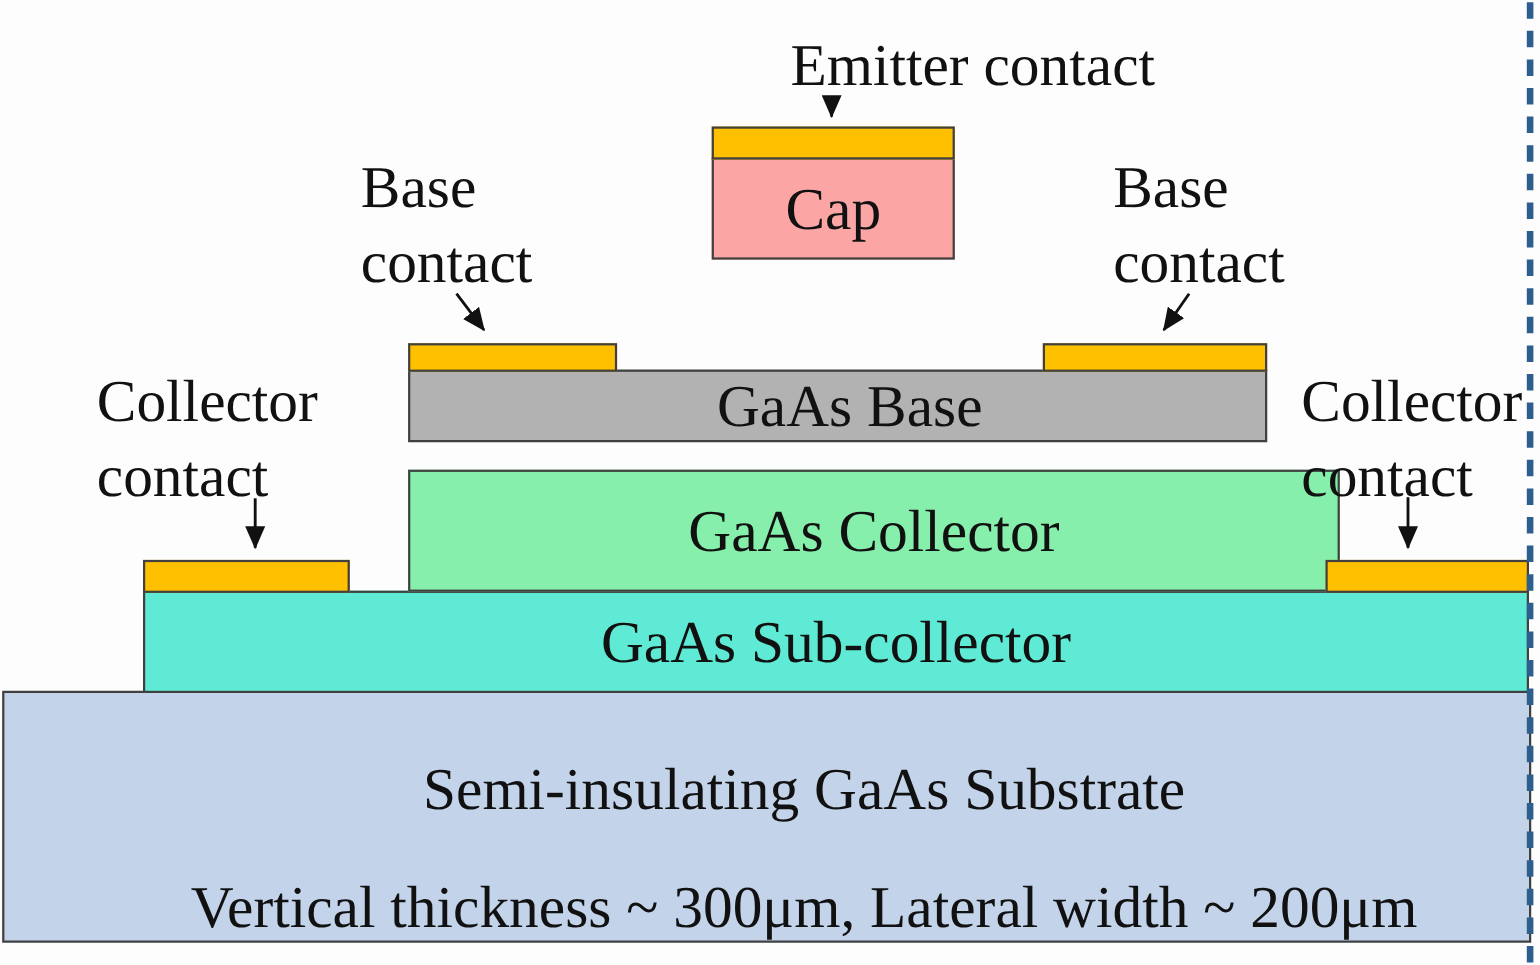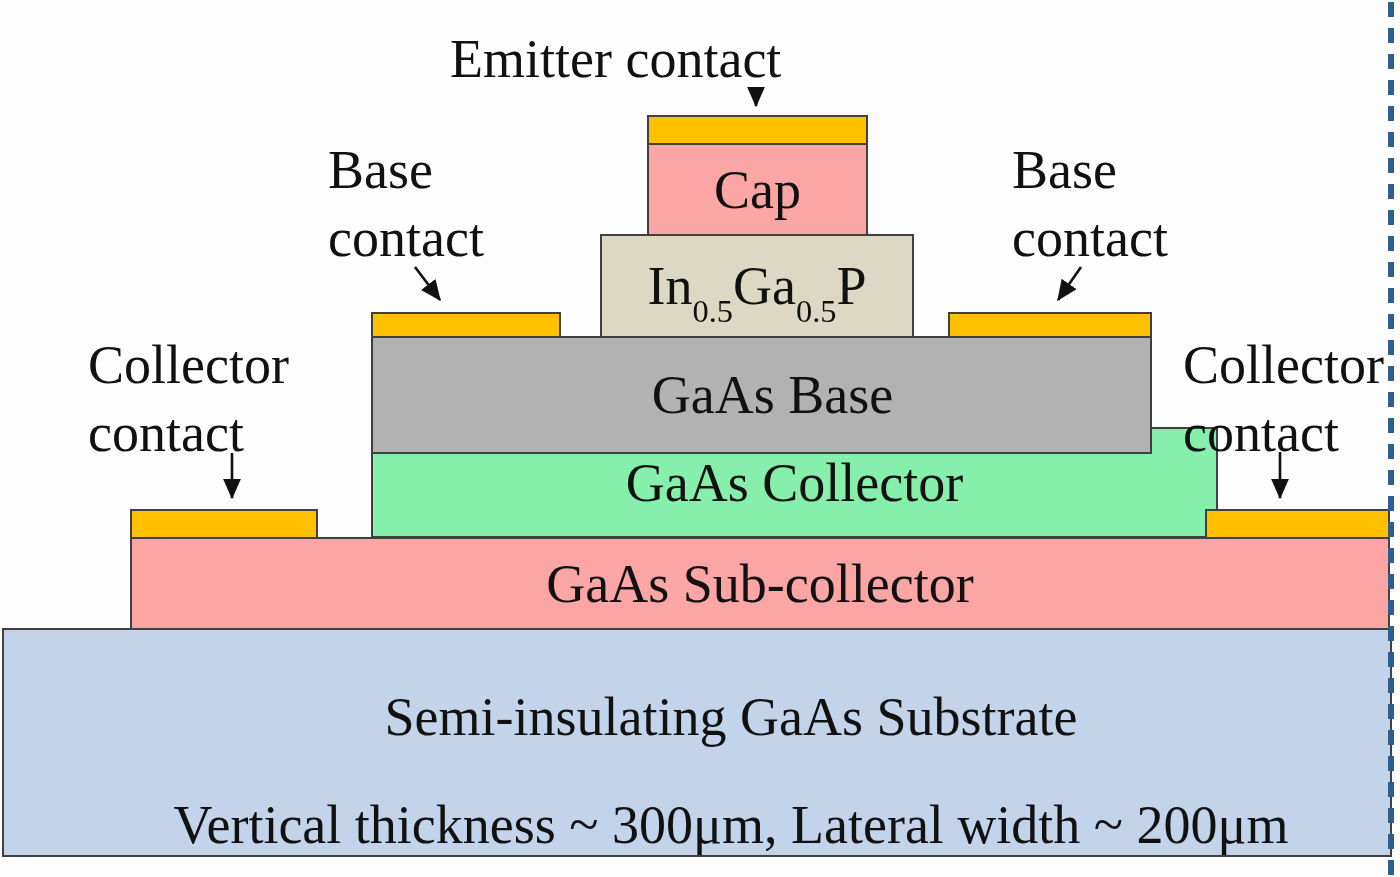--- a/index.html
+++ b/index.html
@@ -10,50 +10,47 @@
   }
   .box {
     position:absolute; box-sizing:border-box;
     border:2px solid #404040;
     display:flex; align-items:center; justify-content:center;
     font-size:54px; white-space:nowrap;
   }
   .label {
     position:absolute; font-size:54px; line-height:68px; white-space:nowrap;
   }
-  .label.center { text-align:left; }
+  .label.center { text-align:right; }
   sub.frac { font-size:0.6em; position:relative; top:0.18em; line-height:0; }
   .overlay { position:absolute; left:0; top:0; pointer-events:none; }
   .txtband {
     position:absolute; display:flex; align-items:center; justify-content:center;
     font-size:54px; white-space:nowrap;padding-left:33px;
   }
 </style>
 </head>
 <body>
 
 <div class="canvas">
 
   <div class="box" style="left: 2px; top: 628px; width: 1390px; height: 229px; background-color: rgb(195, 212, 234);"></div>
 
-  <div class="box" style="left: 130px; top: 537px; width: 1260px; height: 93px; background-color: #fca5a5;">
+  <div class="box" style="left: 130px; top: 537px; width: 1260px; height: 93px; background-color: #5eead4;">
     <span>GaAs Sub-collector</span>
   </div>
 
   <div class="box" style="left: 371px; top: 427px; width: 847px; height: 111px; background-color: #86efac;">
     <span>GaAs Collector</span>
   </div>
 
-  <div class="box" style="left: 371px; top: 336px; width: 781px; height: 118px; background-color: rgb(178, 178, 178); padding-left: 22px;">
+  <div class="box" style="left: 371px; top: 336px; width: 781px; height: 66px; background-color: rgb(178, 178, 178); padding-left: 22px;">
     <span>GaAs Base</span>
   </div>
 
-  <div class="box" style="left: 600px; top: 234px; width: 314px; height: 104px; background-color: rgb(221, 216, 195);" id="ingap">
-    <span><span>In</span><sub class="frac">0.5</sub><span>Ga</span><sub class="frac">0.5</sub><span>P</span></span>
-  </div>
 
   <div class="box" style="left: 647px; top: 143px; width: 221px; height: 93px; background-color: #fca5a5;">
     <span>Cap</span>
   </div>
 
   <div class="box" style="left: 647px; top: 115px; width: 221px; height: 30px; background-color: rgb(255, 192, 0);"></div>
   <div class="box" style="left: 371px; top: 312px; width: 190px; height: 26px; background-color: rgb(255, 192, 0);"></div>
   <div class="box" style="left: 948px; top: 312px; width: 204px; height: 26px; background-color: rgb(255, 192, 0);"></div>
   <div class="box" style="left: 130px; top: 509px; width: 188px; height: 30px; background-color: rgb(255, 192, 0);"></div>
   <div class="box" style="left: 1205px; top: 509px; width: 185px; height: 30px; background-color: rgb(255, 192, 0);"></div>

